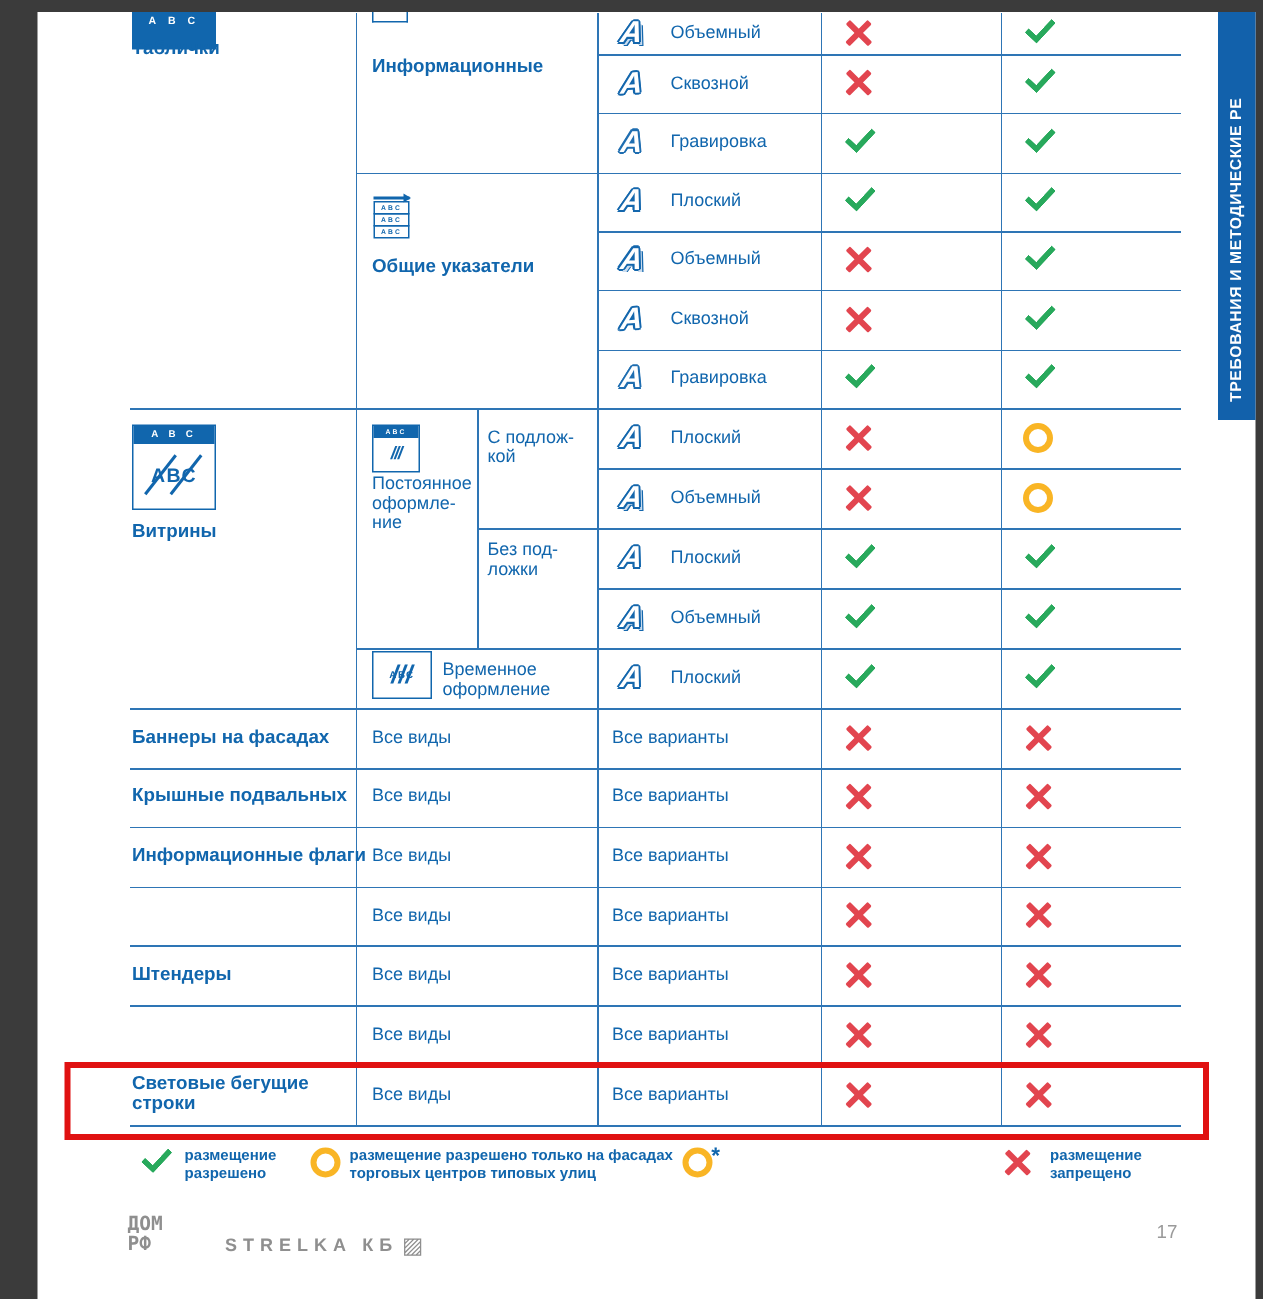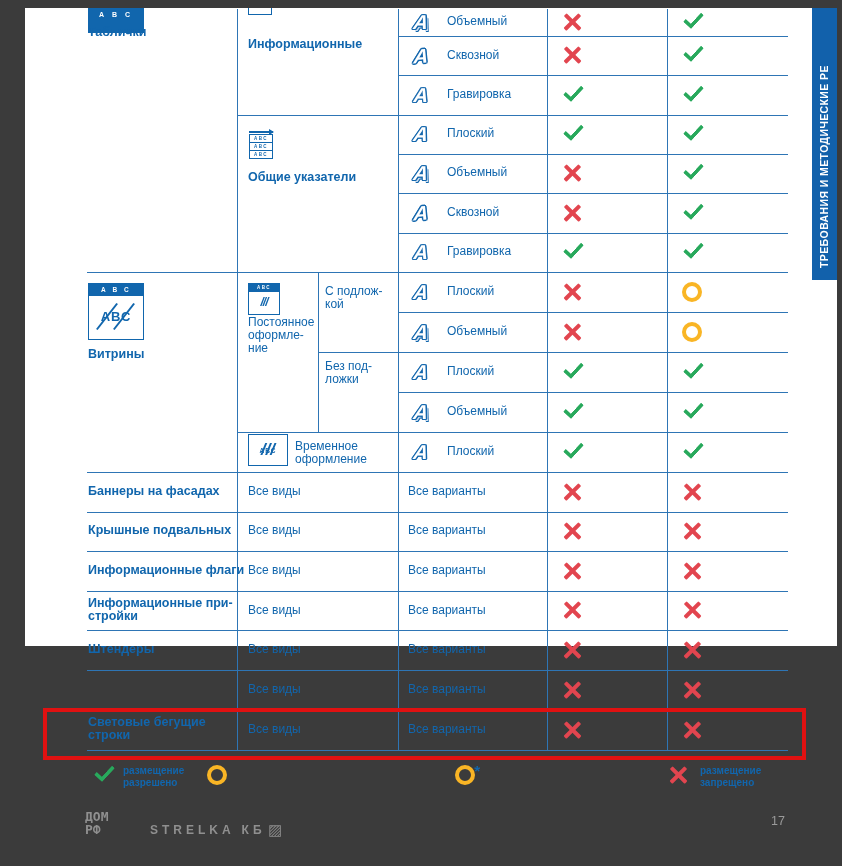--- a/index.html
+++ b/index.html
@@ -2,21 +2,21 @@
 <html><head>
 <meta charset="utf-8">
 <style>
   :root{
     --blue:#1166ad; --line:#2e75b5; --green:#28a95c; --red:#e2454f;
     --yellow:#f9b525; --hl:#e01111; --gray:#8f8f8f; --o:#1467ad;
   }
   html,body{margin:0;padding:0}
   body{width:842px;height:866px;background:#3b3b3b;position:relative;overflow:hidden;
        font-family:"Liberation Sans",sans-serif;}
-  .page{position:absolute;left:25px;top:8px;width:812px;height:638px;background:#ffffff;}
+  .page{position:absolute;left:25px;top:8px;width:812px;height:858px;background:#ffffff;}
   .abs{position:absolute}
   .t{position:absolute;color:var(--blue);font-size:12px;line-height:13px;white-space:pre-line}
   .b{font-weight:700;font-size:12.5px}
   
   .band{position:absolute;left:787px;top:0;width:25px;height:272px;background:#1261ab;overflow:hidden}
   .band-text{position:absolute;left:0;top:0;width:272px;height:25px;transform:rotate(-90deg) translate(-272px,0);
     transform-origin:0 0;color:#fff;font-weight:700;font-size:10.5px;letter-spacing:.4px;
     line-height:25px;padding-left:12px;white-space:nowrap}
   
   .mark{position:absolute;width:22px;height:22px}
@@ -223,22 +223,20 @@
   <div class="t" style="left:383px;top:516px">Все варианты</div>
   <span class="mark mark-cross" style="left:537px;top:512px"></span>
   <span class="mark mark-cross" style="left:657px;top:512px"></span>
 
   <div class="t b" style="left:63px;top:556px">Информационные флаги</div>
   <div class="t" style="left:223px;top:556px">Все виды</div>
   <div class="t" style="left:383px;top:556px">Все варианты</div>
   <span class="mark mark-cross" style="left:537px;top:552px"></span>
   <span class="mark mark-cross" style="left:657px;top:552px"></span>
 
-  <div class="t b" style="left:63px;top:589px">Информационные при-
-стройки</div>
   <div class="t" style="left:223px;top:596px">Все виды</div>
   <div class="t" style="left:383px;top:596px">Все варианты</div>
   <span class="mark mark-cross" style="left:537px;top:591px"></span>
   <span class="mark mark-cross" style="left:657px;top:591px"></span>
 
   <div class="t b" style="left:63px;top:635px">Штендеры</div>
   <div class="t" style="left:223px;top:635px">Все виды</div>
   <div class="t" style="left:383px;top:635px">Все варианты</div>
   <span class="mark mark-cross" style="left:537px;top:631px"></span>
   <span class="mark mark-cross" style="left:657px;top:631px"></span>
@@ -254,20 +252,22 @@
   <div class="t" style="left:383px;top:715px">Все варианты</div>
   <span class="mark mark-cross" style="left:537px;top:711px"></span>
   <span class="mark mark-cross" style="left:657px;top:711px"></span>
 
   <div class="hl-rect"></div>
 
   <span class="mark mark-check" style="left:68px;top:756px"></span>
   <div class="legend-t" style="left:98px;top:757px">размещение
 разрешено</div>
   <span class="mark mark-circle" style="left:182px;top:756px"></span>
+  <div class="legend-t" style="left:208px;top:757px">размещение разрешено только на фасадах
+торговых центров типовых улиц</div>
   <span class="mark mark-circle-asterisk" style="left:430px;top:756px"></span>
   <span class="mark mark-cross" style="left:643px;top:756px"></span>
   <div class="legend-t" style="left:675px;top:757px">размещение
 запрещено</div>
 
   <div class="logo">
     <div>ДОМ</div>
     <div>РФ</div>
   </div>
   <div class="brand">STRELKA КБ</div>

